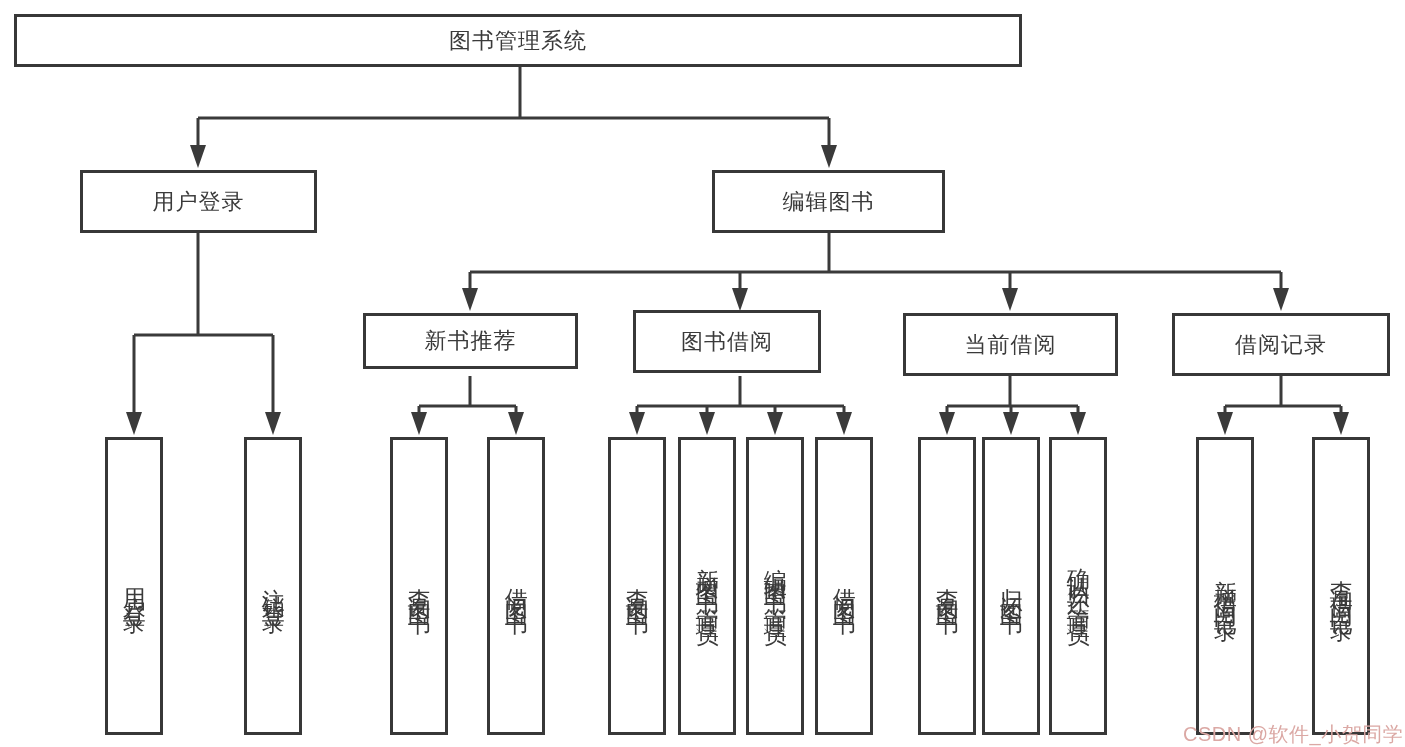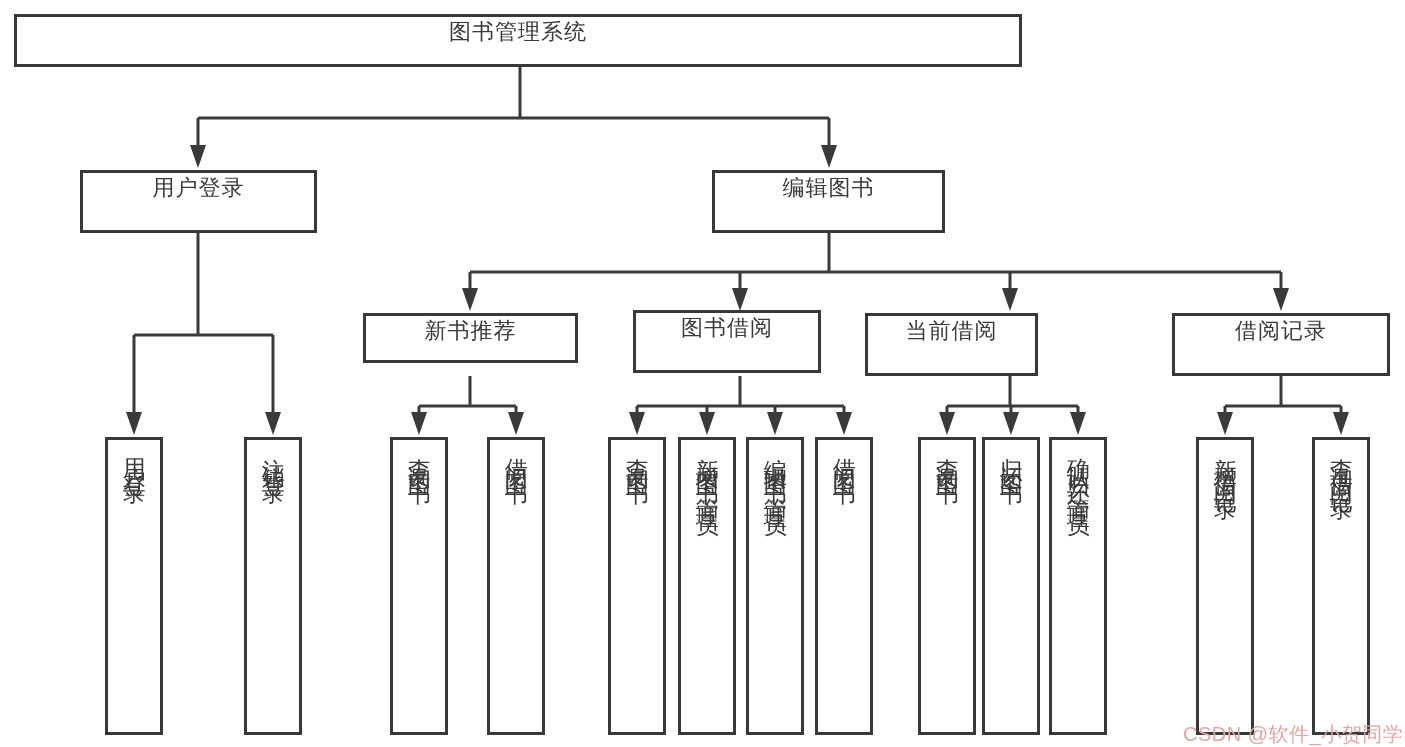--- a/index.html
+++ b/index.html
@@ -5,21 +5,21 @@
   html,body { margin:0; padding:0; background:#ffffff; }
   .canvas {
     position:relative; width:1405px; height:747px; background:#ffffff;
     overflow:hidden;
     font-family:"Liberation Sans","DejaVu Sans",sans-serif;
   }
   .wires { position:absolute; left:0; top:0; width:1405px; height:747px; z-index:1; }
   .box {
     position:absolute; box-sizing:border-box;
     border:3px solid #383838; background:#ffffff;
-    display:flex; align-items:flex-start; justify-content:center;
+    display:flex; align-items:center; justify-content:center;
     z-index:2;
   }
   .hbox .lbl {
     font-size:22px; color:#3a3a3a; letter-spacing:1px; white-space:nowrap;
   }
   .vbox .vlbl {
     writing-mode:vertical-rl;
     font-size:23px; color:#3a3a3a; letter-spacing:8px; line-height:1.1;
     white-space:nowrap;
   }
@@ -70,27 +70,27 @@
     <span class="lbl">图书管理系统</span>
   </div>
 
   <div class="box hbox" style="left:80px;top:170px;width:237px;height:63px">
     <span class="lbl">用户登录</span>
   </div>
   <div class="box hbox" style="left:712px;top:170px;width:233px;height:63px">
     <span class="lbl">编辑图书</span>
   </div>
 
-  <div class="box hbox" style="left:363px;top:313px;width:215px;height:50px">
+  <div class="box hbox" style="left:363px;top:313px;width:215px;height:56px">
     <span class="lbl">新书推荐</span>
   </div>
   <div class="box hbox" style="left:633px;top:310px;width:188px;height:63px">
     <span class="lbl">图书借阅</span>
   </div>
-  <div class="box hbox" style="left:865px;top:313px;width:173px;height:63px">
+  <div class="box hbox" style="left:903px;top:313px;width:215px;height:63px">
     <span class="lbl">当前借阅</span>
   </div>
   <div class="box hbox" style="left:1172px;top:313px;width:218px;height:63px">
     <span class="lbl">借阅记录</span>
   </div>
 
   <div class="box vbox" style="left:105px;top:437px;width:58px;height:298px">
     <span class="vlbl">用户登录</span>
   </div>
   <div class="box vbox" style="left:244px;top:437px;width:58px;height:298px">

